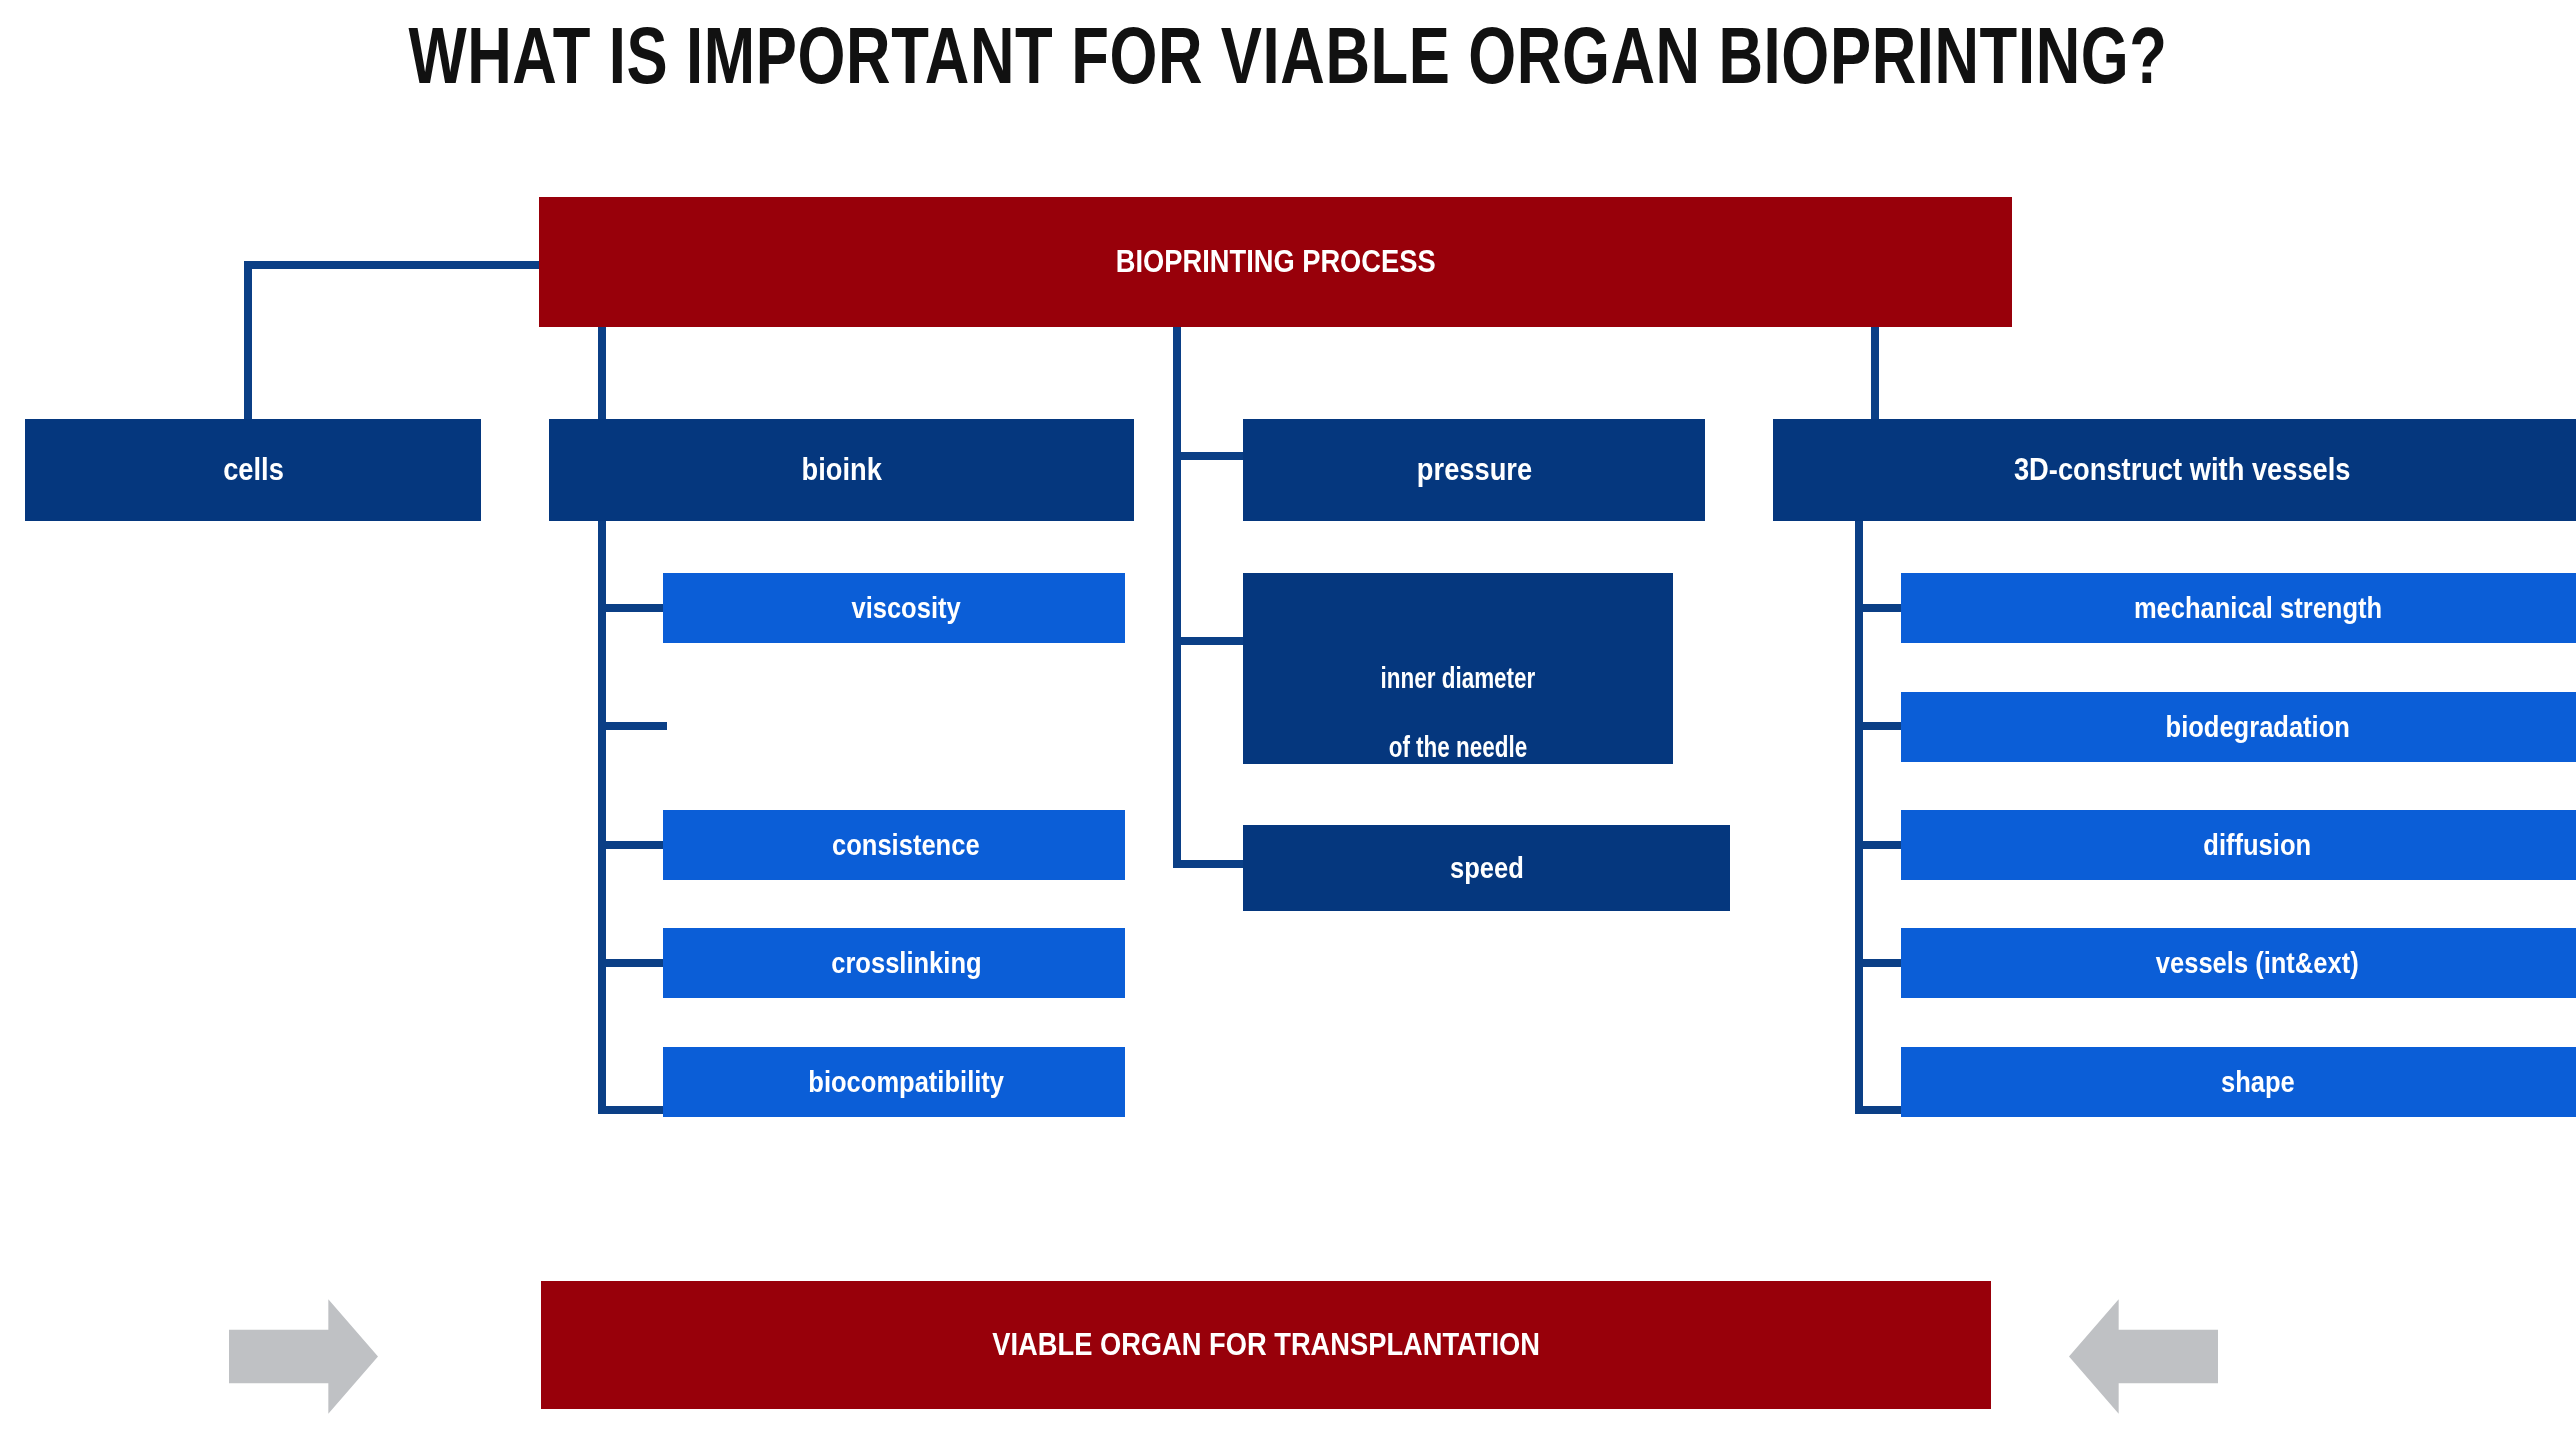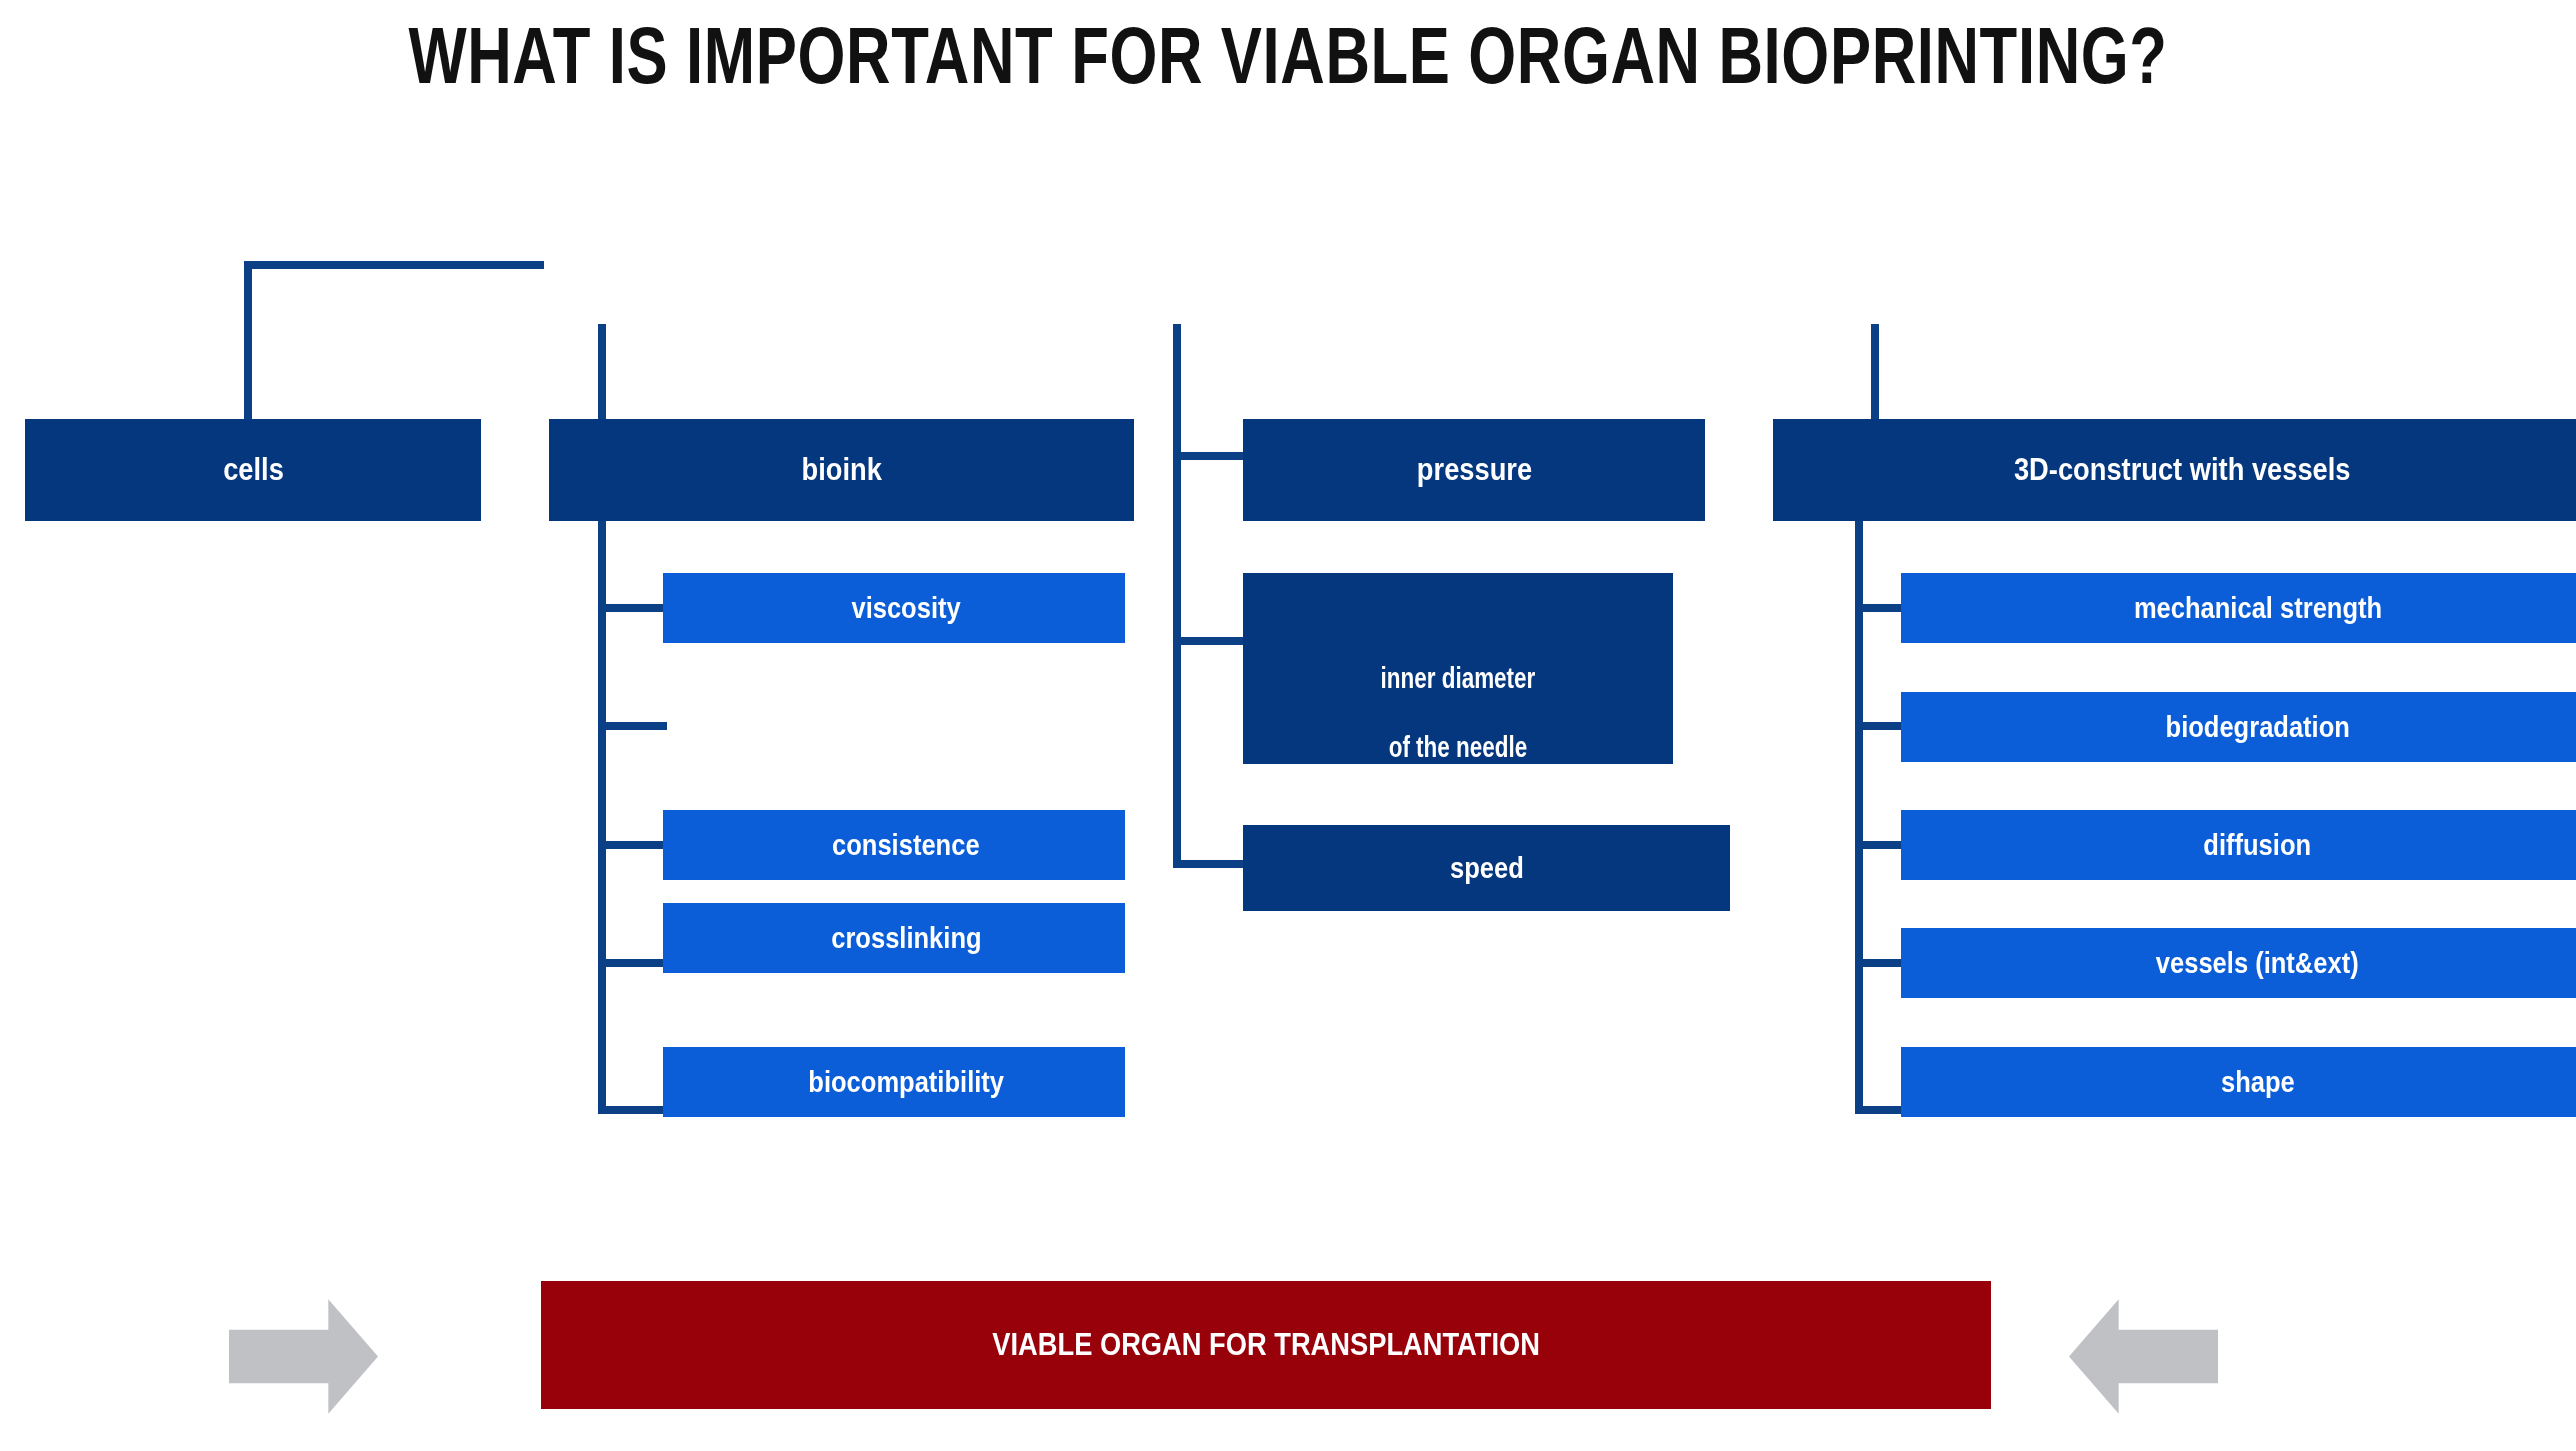--- a/index.html
+++ b/index.html
@@ -74,20 +74,23 @@
   <div class="ln" style="left:598px;top:959px;width:69px;height:8.4px;"></div>
   <div class="ln" style="left:598px;top:1106px;width:69px;height:8.4px;"></div>
 
   <div class="ln" style="left:1855px;top:510px;width:8.4px;height:604px;"></div>
   <div class="ln" style="left:1855px;top:604px;width:46px;height:8.4px;"></div>
   <div class="ln" style="left:1855px;top:722px;width:46px;height:8.4px;"></div>
   <div class="ln" style="left:1855px;top:841px;width:46px;height:8.4px;"></div>
   <div class="ln" style="left:1855px;top:959px;width:46px;height:8.4px;"></div>
   <div class="ln" style="left:1855px;top:1106px;width:46px;height:8.4px;"></div>
 
+  <div class="node red" style="left:539px;top:197px;width:1473px;height:130px;font-size:31px;">
+    <span>BIOPRINTING PROCESS</span>
+  </div>
 
   <div class="node navy" style="left:25px;top:419px;width:456px;height:102px;font-size:31px;">
     <span>cells</span>
   </div>
 
   <div class="node navy" style="left:549px;top:419px;width:585px;height:102px;font-size:31px;">
     <span>bioink</span>
   </div>
 
   <div class="node navy" style="left:1243px;top:419px;width:462px;height:102px;font-size:31px;">
@@ -97,21 +100,21 @@
   <div class="node navy" style="left:1773px;top:419px;width:818px;height:102px;font-size:31px;">
     <span>3D-construct with vessels</span>
   </div>
 
   <div class="node blue" style="left:663px;top:573px;width:462px;height:70px;font-size:29px;">
     <span>viscosity</span>
   </div>
   <div class="node blue" style="left:663px;top:810px;width:462px;height:70px;font-size:29px;">
     <span>consistence</span>
   </div>
-  <div class="node blue" style="left:663px;top:903px;width:462px;height:70px;font-size:29px;">
+  <div class="node blue" style="left:663px;top:928px;width:462px;height:70px;font-size:29px;">
     <span>crosslinking</span>
   </div>
   <div class="node blue" style="left:663px;top:1047px;width:462px;height:70px;font-size:29px;">
     <span>biocompatibility</span>
   </div>
 
   <div class="node navy" style="left:1243px;top:573px;width:430px;height:191px;font-size:29px;align-items:flex-end;">
     <span>
       <span>inner diameter</span><br>
       <span>of the needle</span>

